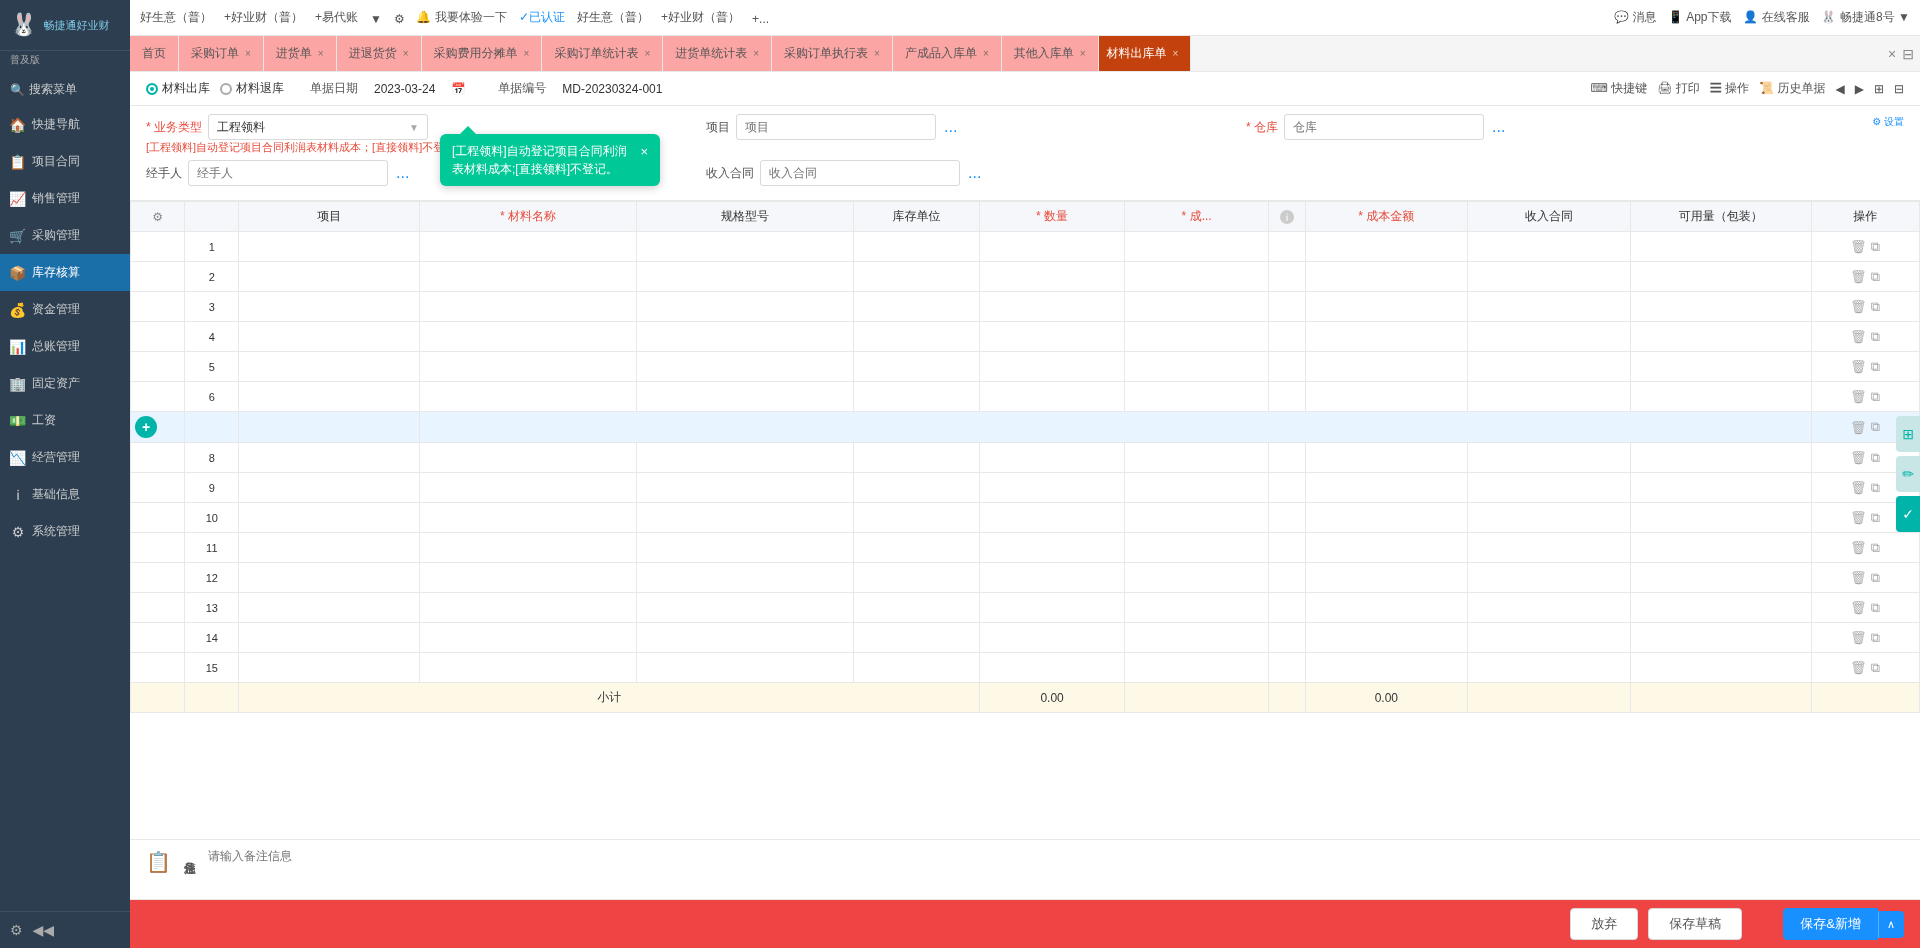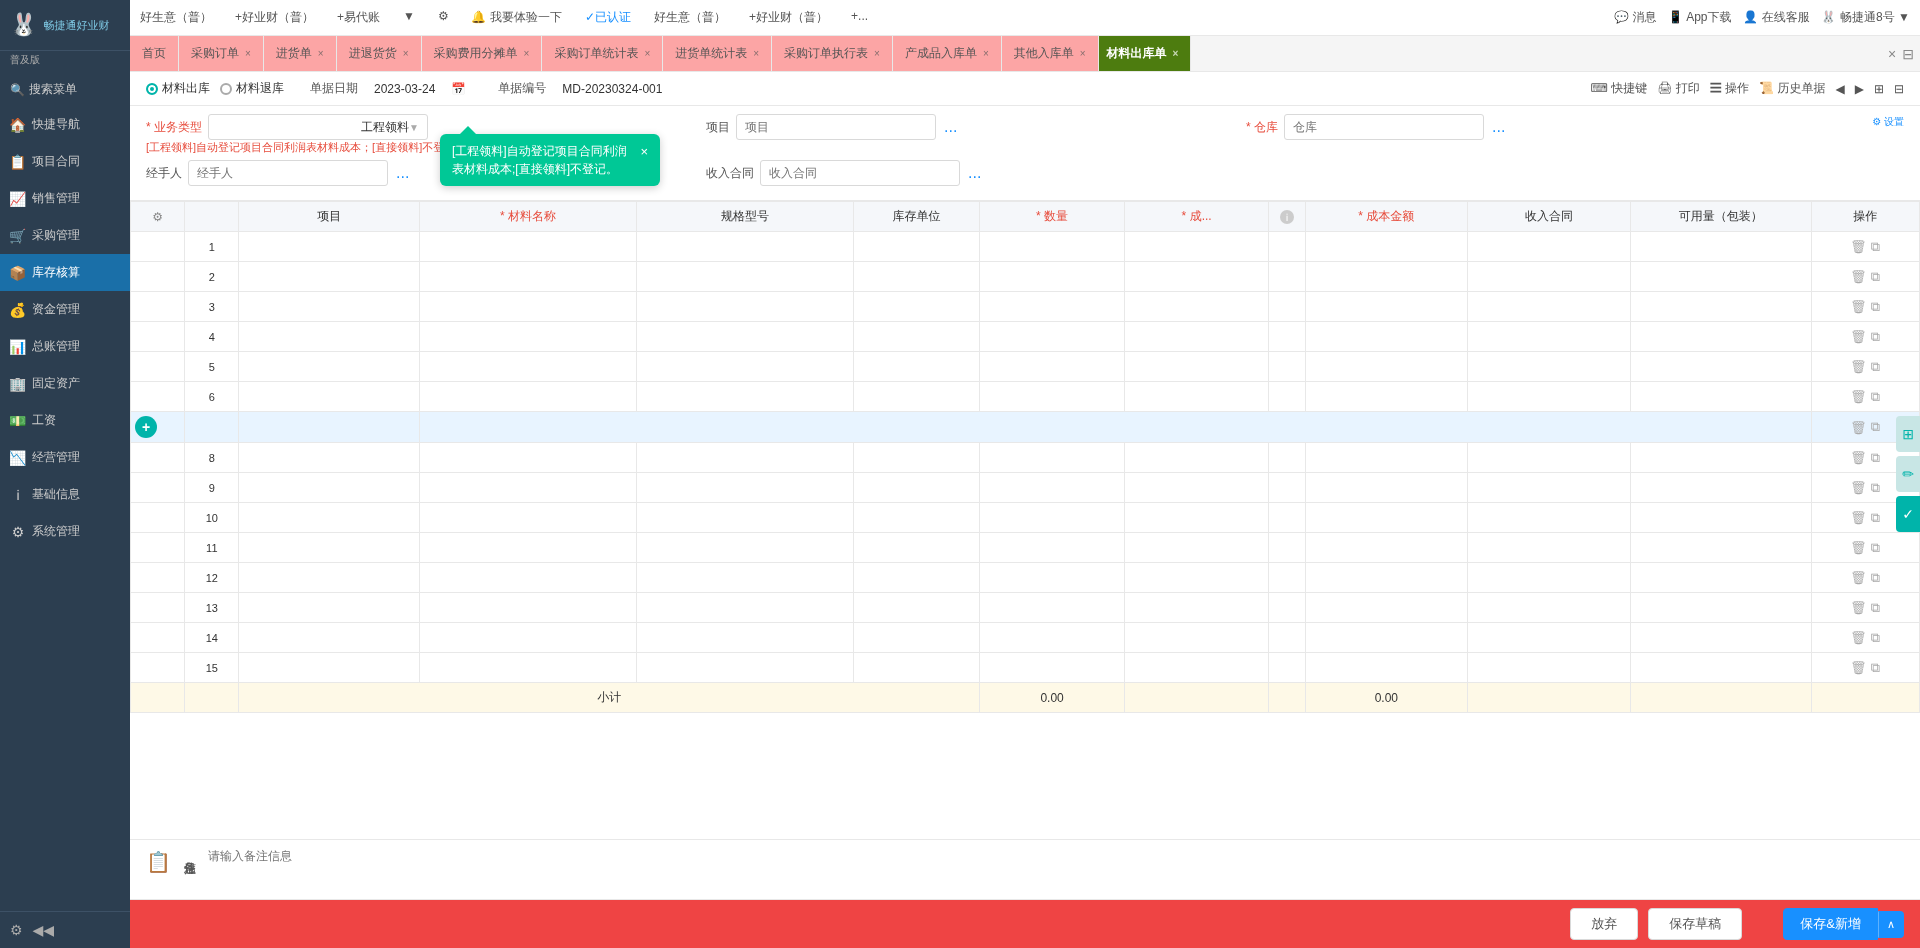--- a/index.html
+++ b/index.html
@@ -19,30 +19,30 @@
     .sidebar-item.active { background: #1a6fa8; color: #fff; }
     .sidebar-icon { width: 16px; height: 16px; display: flex; align-items: center; justify-content: center; font-size: 14px; }
     .sidebar-bottom { padding: 10px; display: flex; gap: 10px; border-top: 1px solid #3d5166; }
     .sidebar-bottom-icon { color: #aaa; cursor: pointer; font-size: 14px; }
 
     
     .main { flex: 1; display: flex; flex-direction: column; overflow: hidden; }
 
     
     .topbar { height: 36px; background: #fff; border-bottom: 1px solid #e8e8e8; display: flex; align-items: center; padding: 0 10px; gap: 10px; font-size: 12px; }
-    .topbar-nav { display: flex; align-items: flex-start; gap: 23px; flex: 1; overflow: hidden; }
+    .topbar-nav { display: flex; align-items: flex-end; gap: 12px; flex: 1; overflow: hidden; }
     .topbar-nav-item { color: #555; cursor: pointer; white-space: nowrap; }
     .topbar-right { display: flex; align-items: center; gap: 12px; color: #555; font-size: 12px; margin-left: auto; }
     .topbar-right-item { display: flex; align-items: center; gap: 3px; cursor: pointer; white-space: nowrap; }
     .topbar-badge { color: #1890ff; }
 
     
     .tabs { height: 36px; background: #f5f5f5; display: flex; align-items: center; padding: 0 0 0 0; border-bottom: 1px solid #e8e8e8; overflow: hidden; }
     .tab { height: 36px; padding: 0 12px; display: flex; align-items: center; gap: 4px; cursor: pointer; font-size: 12px; border-right: 1px solid #e8e8e8; white-space: nowrap; background: #fca5a5; color: #555; }
-    .tab.active { background: #4d7c0f; color: #fff; font-weight: bold; padding-left: 8px; }
+    .tab.active { background: #c2410c; color: #fff; font-weight: normal; padding-left: 8px; }
     .tab .close { font-size: 10px; margin-left: 2px; opacity: 0.7; }
     .tab-actions { margin-left: auto; display: flex; align-items: center; padding: 0 6px; gap: 6px; }
     .tab-action-btn { cursor: pointer; color: #888; font-size: 14px; }
 
     
     .content { flex: 1; background: #fff; overflow: hidden; display: flex; flex-direction: column; }
 
     
     .form-header { padding: 8px 16px; border-bottom: 1px solid #e8e8e8; display: flex; align-items: center; gap: 16px; flex-shrink: 0; }
     .radio-group { display: flex; align-items: center; gap: 10px; }
@@ -61,21 +61,21 @@
     
     .form-fields { padding: 8px 16px; border-bottom: 1px solid #e8e8e8; flex-shrink: 0; position: relative; }
     .form-row { display: flex; align-items: flex-start; gap: 20px; margin-bottom: 6px; }
     .field-group { display: flex; align-items: center; gap: 6px; flex: 1; max-width: 500px; position: relative; }
     .field-label { color: #e74c3c; font-size: 12px; white-space: nowrap; }
     .field-label::before { content: '* '; }
     .field-label-plain { color: #555; font-size: 12px; white-space: nowrap; }
     .field-input { border: 1px solid #d9d9d9; border-radius: 3px; padding: 3px 8px; font-size: 12px; height: 26px; min-width: 120px; flex: 1; max-width: 200px; }
     .field-input-wide { min-width: 200px; }
     .field-select { border: 1px solid #d9d9d9; border-radius: 3px; padding: 3px 8px; font-size: 12px; height: 26px; min-width: 140px; flex: 1; background: #fff; cursor: pointer; display: flex; align-items: center; position: relative; max-width: 220px; }
-    .field-select-text { flex: 1; color: #333; text-align: right; }
+    .field-select-text { flex: 1; color: #333; }
     .field-select-arrow { color: #aaa; font-size: 10px; }
     .field-dots { color: #1890ff; cursor: pointer; font-size: 16px; margin-left: 2px; }
 
     
     .tooltip-green { position: absolute; background: #00c896; color: #fff; border-radius: 6px; padding: 8px 12px; font-size: 12px; line-height: 1.5; z-index: 100; max-width: 220px; box-shadow: 0 2px 8px rgba(0,0,0,0.2); }
     .tooltip-close { float: right; cursor: pointer; margin-left: 8px; font-size: 13px; }
     .tooltip-arrow { position: absolute; top: -8px; left: 20px; width: 0; height: 0; border-left: 8px solid transparent; border-right: 8px solid transparent; border-bottom: 8px solid #00c896; }
 
     
     .table-container { flex: 1; overflow: auto; position: relative; }

